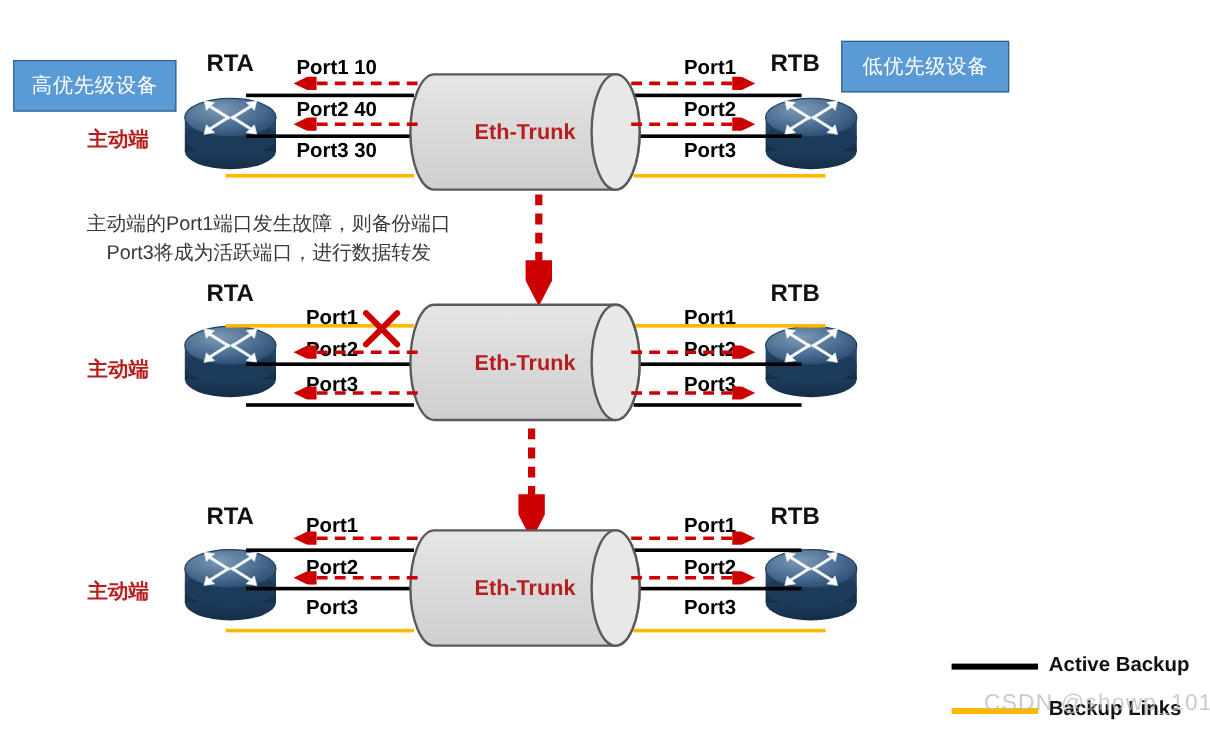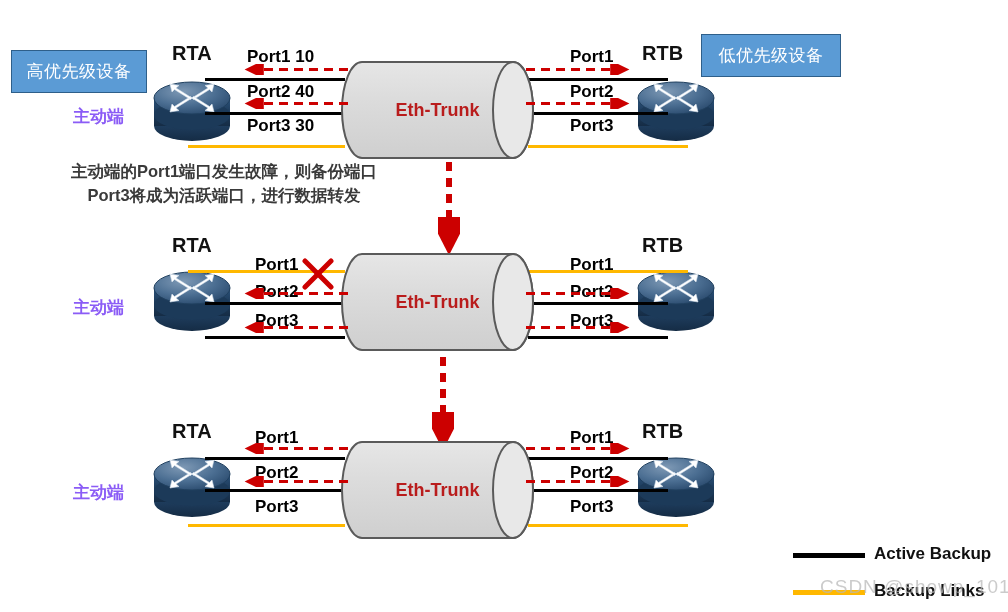--- a/index.html
+++ b/index.html
@@ -41,21 +41,21 @@
     position: absolute;
     font-size: 20px;
     font-weight: bold;
     color: #111111;
     white-space: nowrap;
   }
   .side-label {
     position: absolute;
     font-size: 17px;
     font-weight: bold;
-    color: #8b5cf6;
+    color: #b91c1c;
     white-space: nowrap;
   }
 
   
   .router {
     position: absolute;
     width: 88px;
     height: 74px;
   }
 
@@ -250,21 +250,21 @@
     </svg>
 
     <svg class="flow" style="left:524px; top:64px; width:112px;" viewBox="0 0 112 11" preserveAspectRatio="none">
       <line x1="2" y1="5.5" x2="103" y2="5.5" stroke="#CC0000" stroke-width="3" stroke-dasharray="9 6" marker-end="url(#redArrowR)"></line>
     </svg>
     <svg class="flow" style="left:524px; top:98px; width:112px;" viewBox="0 0 112 11" preserveAspectRatio="none">
       <line x1="2" y1="5.5" x2="103" y2="5.5" stroke="#CC0000" stroke-width="3" stroke-dasharray="9 6" marker-end="url(#redArrowR)"></line>
     </svg>
   </div>
 
-  <div class="caption" style="left:14px; top:160px; width:420px;font-weight:bold;">主动端的Port1端口发生故障，则备份端口
+  <div class="caption" style="left:14px; top:176px; width:420px;">主动端的Port1端口发生故障，则备份端口
 Port3将成为活跃端口，进行数据转发</div>
 
   <svg class="step-arrow" style="left:438px; top:160px; height:98px;" viewBox="0 0 22 98">
     <line x1="11" y1="2" x2="11" y2="88" stroke="#CC0000" stroke-width="6" stroke-dasharray="9 7" marker-end="url(#redArrowD)"></line>
   </svg>
 
   <div>
 
     <div class="dev-name" style="left:172px; top:234px;">RTA</div>
     <div class="dev-name" style="left:642px; top:234px;">RTB</div>

